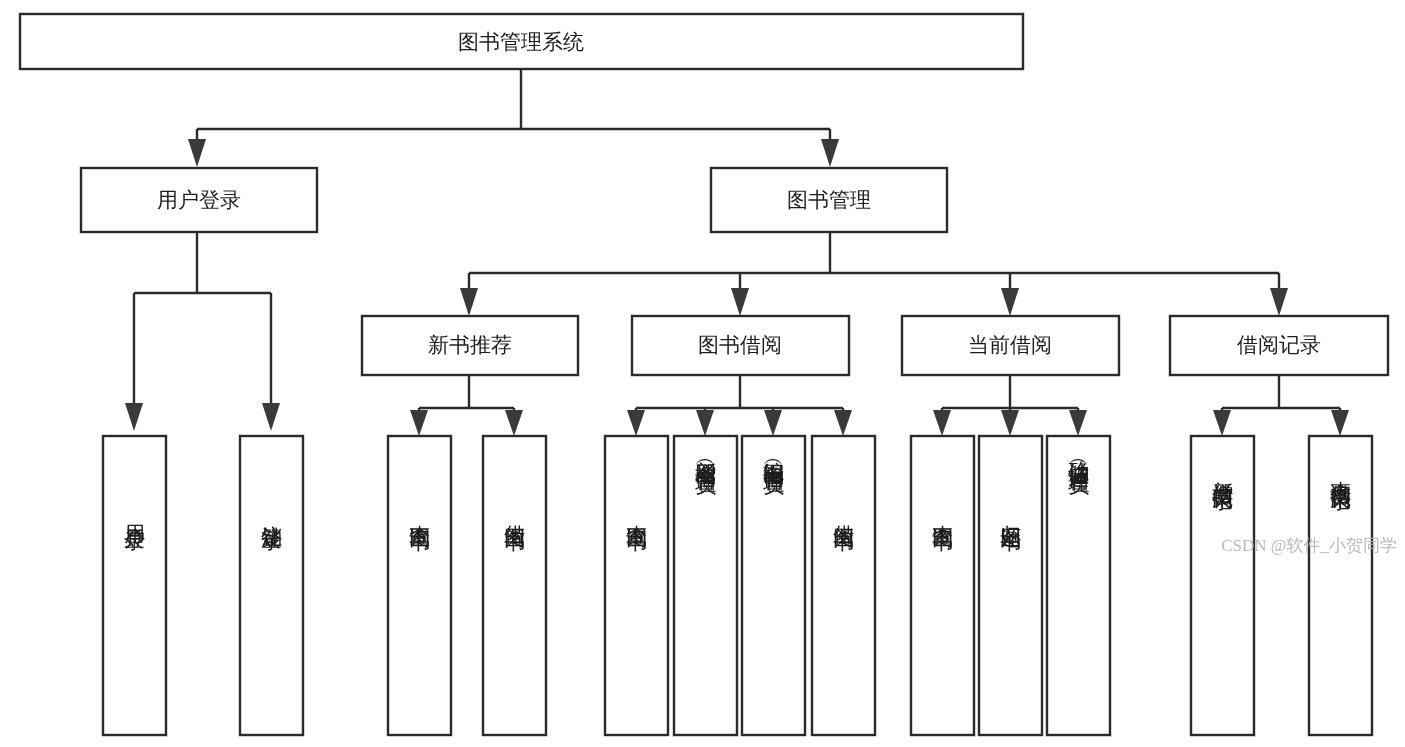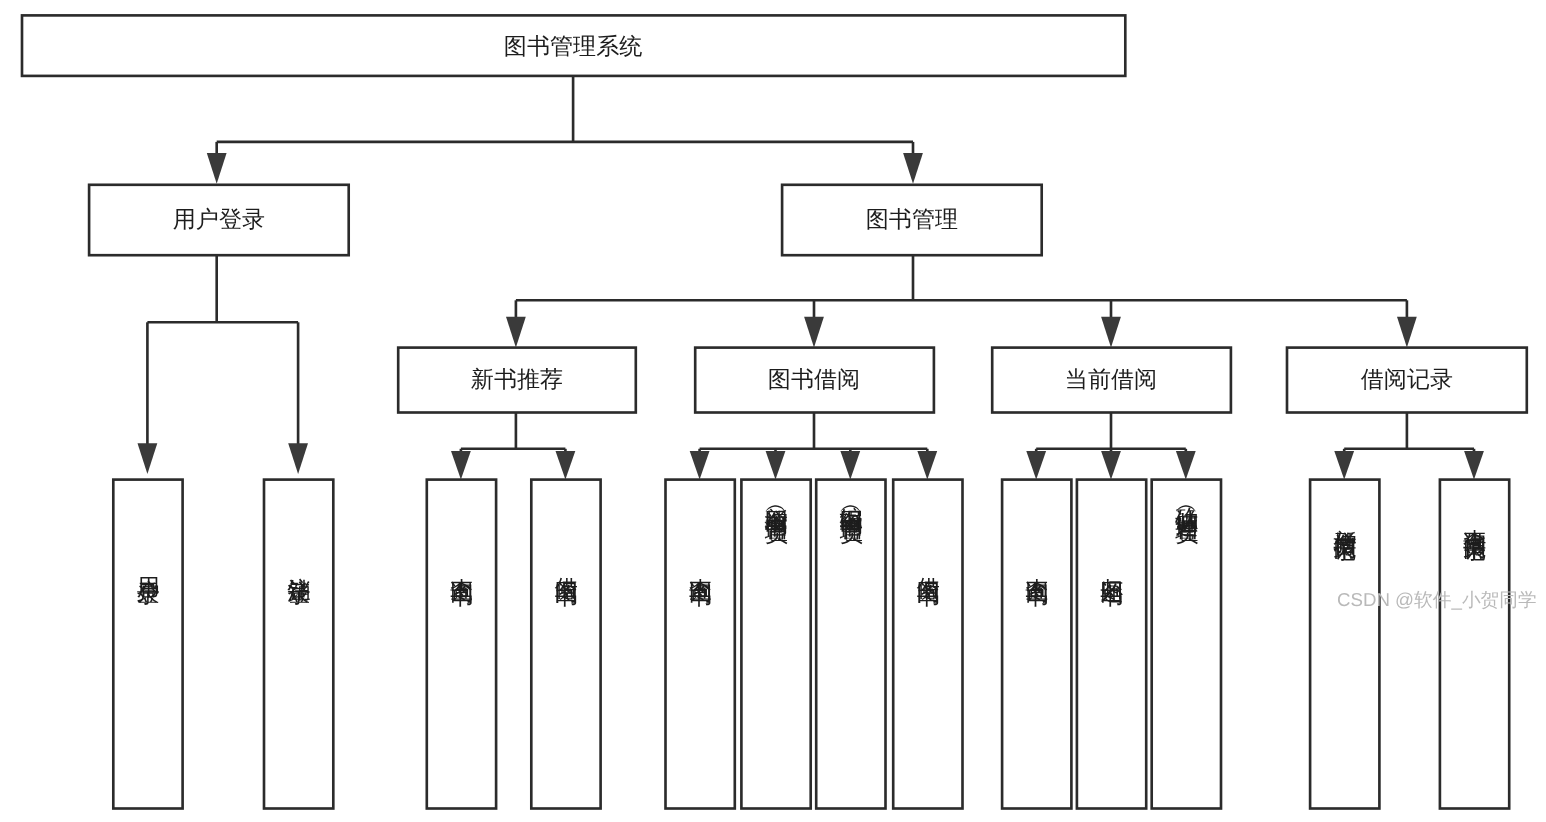--- a/index.html
+++ b/index.html
@@ -66,21 +66,21 @@
   .vlabel-wrap {
     position: absolute;
     display: flex;
     align-items: flex-start;
     justify-content: center;
   }
   .watermark {
     position: absolute;
     right: 8px;
     bottom: 6px;
-    font-family: Liberation Sans, sans-serif;
+    font-family: Liberation Serif, serif;
     font-size: 17px;
     color: #b9b9b9;
     white-space: nowrap;
     user-select: none;
   }
 </style>
 </head>
 <body>
 
 <div id="diagram-root">

